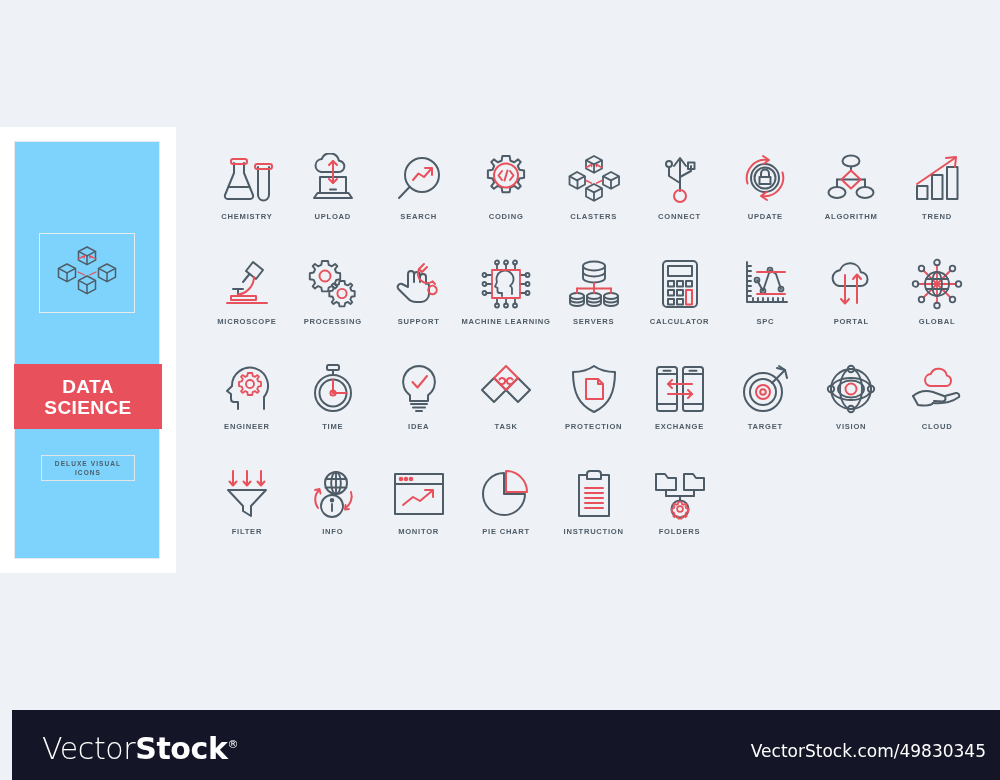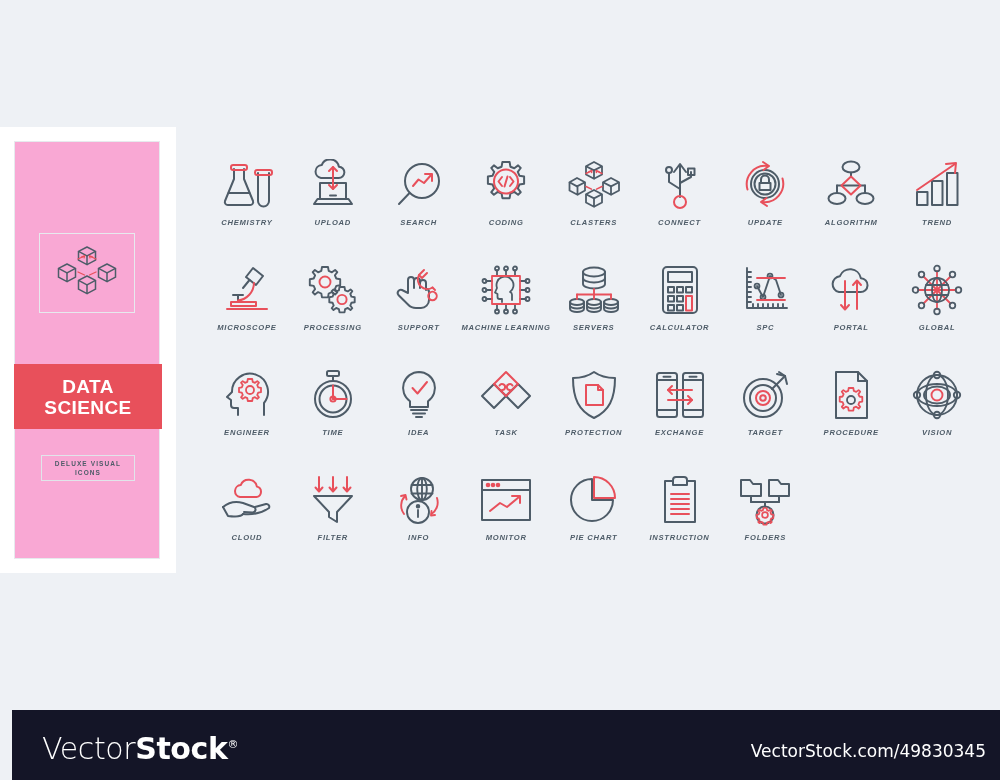--- a/index.html
+++ b/index.html
@@ -11,21 +11,21 @@
   }
   .stage{position:absolute;inset:0;}
 
   
   .promo-panel{
     position:absolute;left:0;top:127px;width:176px;height:446px;
     background:#ffffff;
   }
   .promo-inner{
     position:absolute;left:14px;top:14px;width:146px;height:418px;
-    border:1px solid #e7eaee;background:#f9a8d4;
+    border:1px solid #e7eaee;background:#7dd3fc;
     box-sizing:border-box;
   }
   .promo-logo-box{
     position:absolute;left:24px;top:91px;width:96px;height:80px;
     border:1px solid #e7eaee;box-sizing:border-box;
     display:flex;align-items:center;justify-content:center;
   }
   .promo-band{
     position:absolute;left:-1px;top:222px;width:148px;height:65px;
     background:#e8505b;
@@ -46,23 +46,22 @@
   }
 
   
   .grid{
     position:absolute;left:204px;top:150px;width:776px;
     display:grid;
     grid-template-columns:repeat(9,1fr);
     grid-row-gap:22px;
   }
   .cell{
-    display:flex;flex-direction:column;align-items:center;justify-content:center;
+    display:flex;flex-direction:column;align-items:center;justify-content:flex-start;
     height:83px;
-    font-style:italic;
   }
   .glyph{height:58px;display:flex;align-items:center;justify-content:center;}
   .cap{
     font-size:7.6px;font-weight:bold;letter-spacing:.75px;
     color:#4e5c68;text-align:center;white-space:nowrap;margin-top:4px;
   }
 
   
   .footer{
     position:absolute;left:12px;bottom:0;width:1000px;height:70px;
@@ -657,35 +656,20 @@
           </g>
           <g stroke="#e8505b">
             <circle cx="24" cy="29" r="7"></circle>
             <circle cx="24" cy="29" r="2.8"></circle>
           </g>
         </svg>
       </div>
       <div class="cap">TARGET</div>
     </div>
 
-    <div class="cell">
-      <div class="glyph">
-        <svg width="44" height="52" viewBox="0 0 44 52" fill="none" stroke-width="2" stroke-linecap="round" stroke-linejoin="round">
-          <g stroke="#4e5c68">
-            <path d="M7 3 L29 3 L38 12 L38 49 L7 49 Z"></path>
-            <path d="M29 3 L29 12 L38 12"></path>
-          </g>
-          <g stroke="#e8505b" stroke-width="1.8">
-            <path d="M22 19 l2.3 0 l0.5 2.9 l2.4 1 l2.4-1.8 l1.6 1.6 l-1.8 2.4 l1 2.4 l2.9 0.5 l0 2.3 l0 2.3 l-2.9 0.5 l-1 2.4 l1.8 2.4 l-1.6 1.6 l-2.4-1.8 l-2.4 1 l-0.5 2.9 l-2.3 0 l-2.3 0 l-0.5-2.9 l-2.4-1 l-2.4 1.8 l-1.6-1.6 l1.8-2.4 l-1-2.4 l-2.9-0.5 l0-2.3 l0-2.3 l2.9-0.5 l1-2.4 l-1.8-2.4 l1.6-1.6 l2.4 1.8 l2.4-1 l0.5-2.9 Z"></path>
-          </g>
-          <circle cx="22" cy="31" r="4" fill="none" stroke="#4e5c68" stroke-width="1.8"></circle>
-        </svg>
-      </div>
-      <div class="cap">PROCEDURE</div>
-    </div>
 
     <div class="cell">
       <div class="glyph">
         <svg width="52" height="52" viewBox="0 0 52 52" fill="none" stroke-width="1.9" stroke-linecap="round" stroke-linejoin="round">
           <g stroke="#4e5c68">
             <circle cx="26" cy="26" r="20"></circle>
             <ellipse cx="26" cy="26" rx="20" ry="11"></ellipse>
             <ellipse cx="26" cy="26" rx="11" ry="20"></ellipse>
             <ellipse cx="26" cy="26" rx="13" ry="8.5"></ellipse>
             <circle cx="26" cy="6" r="3.2"></circle>

